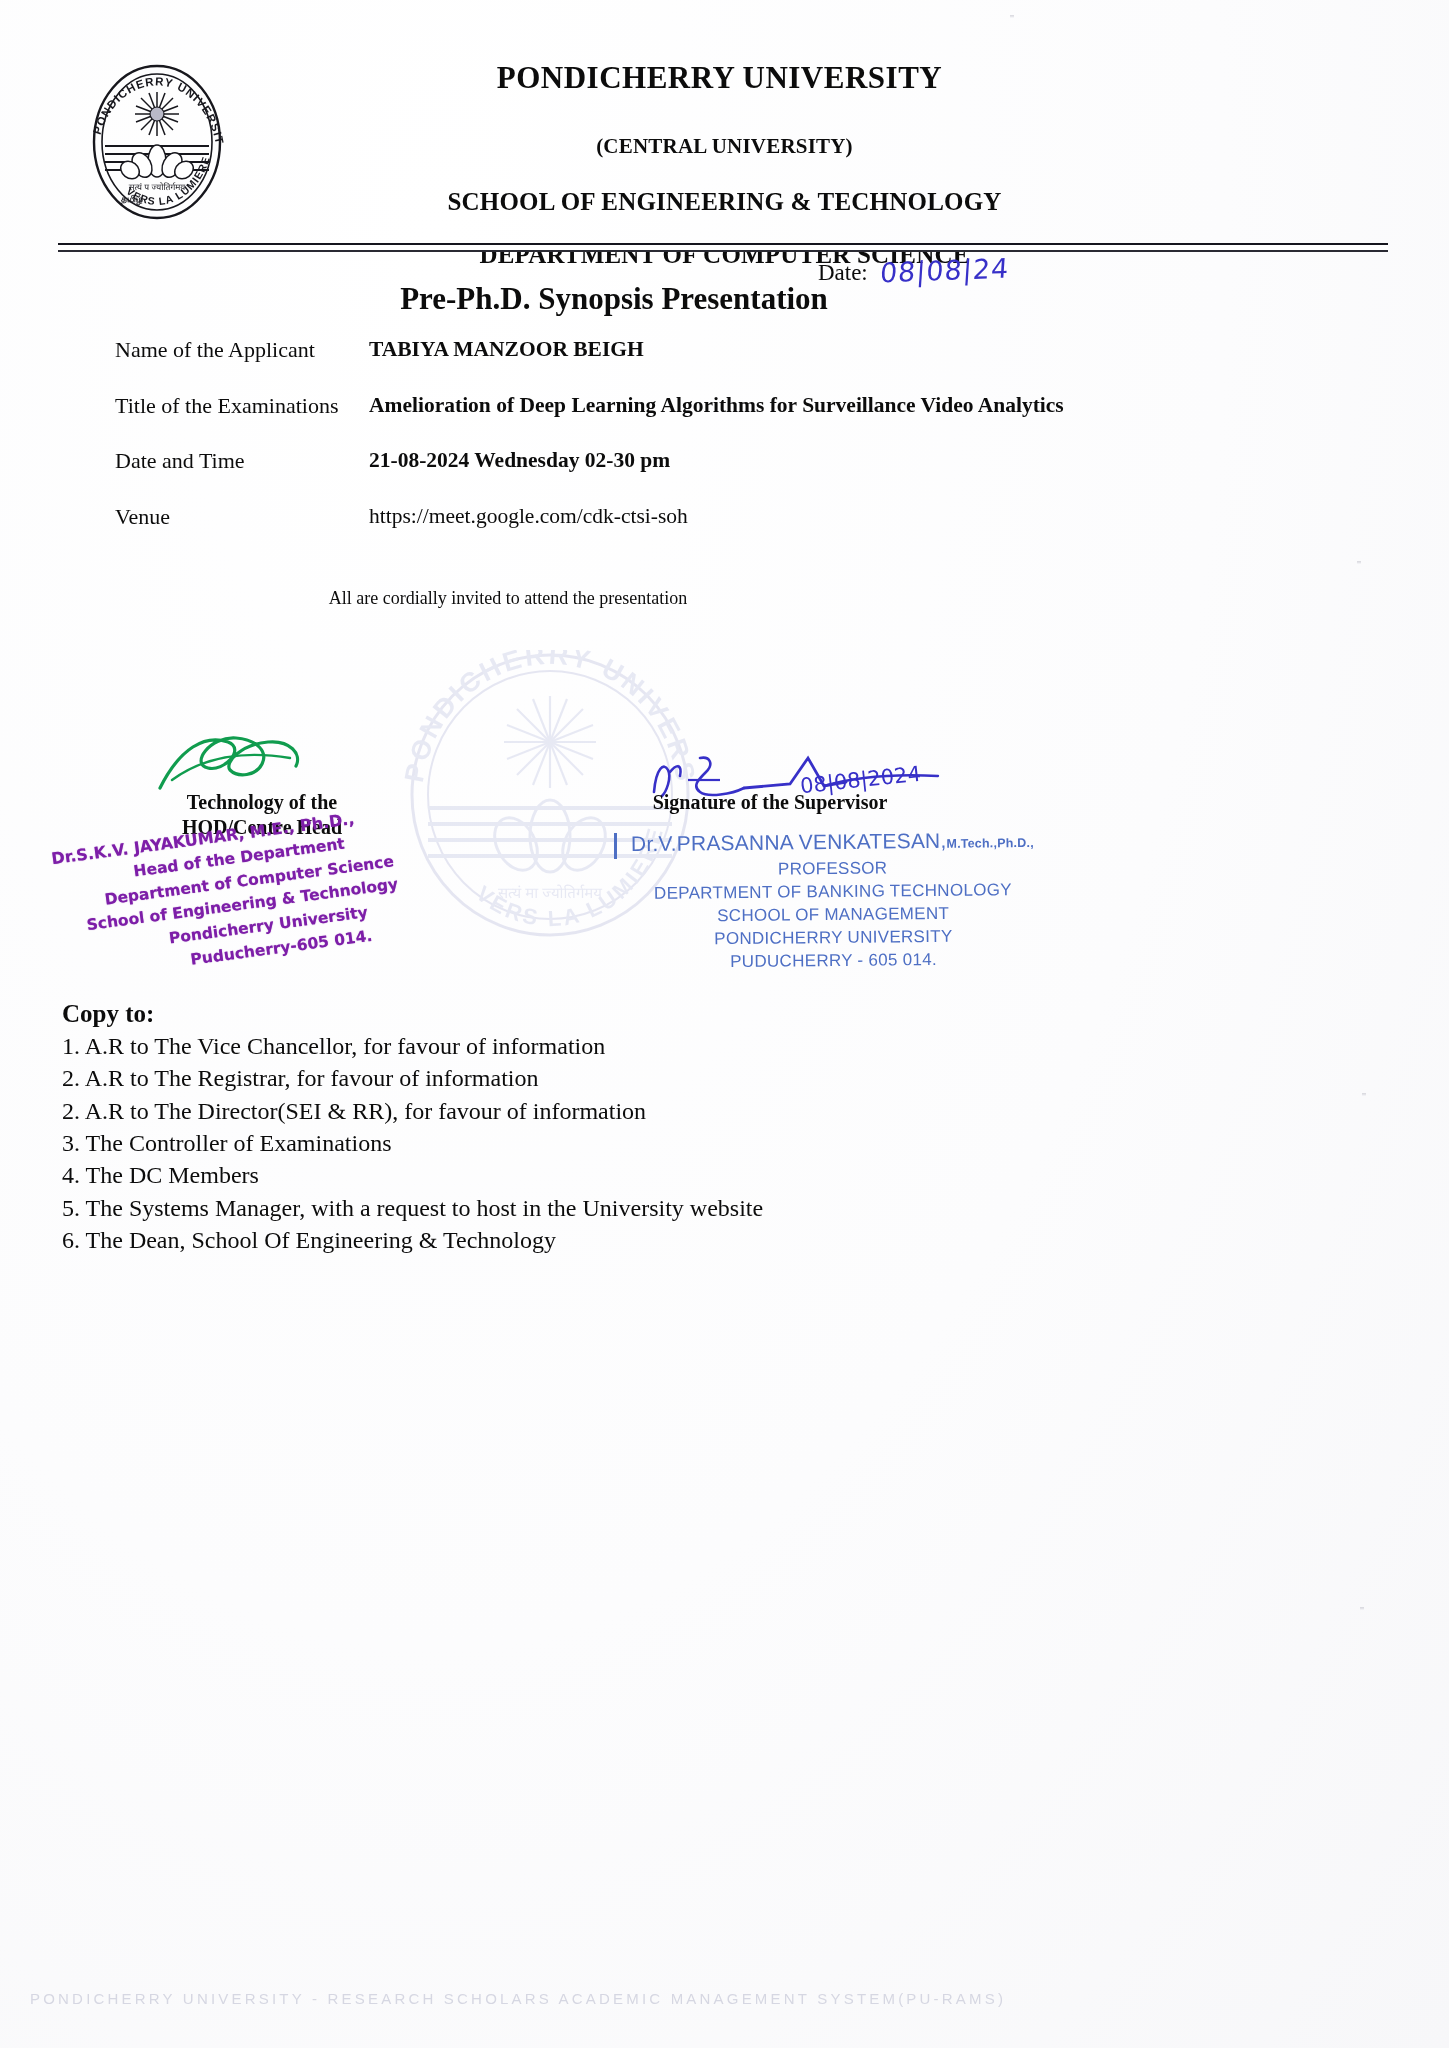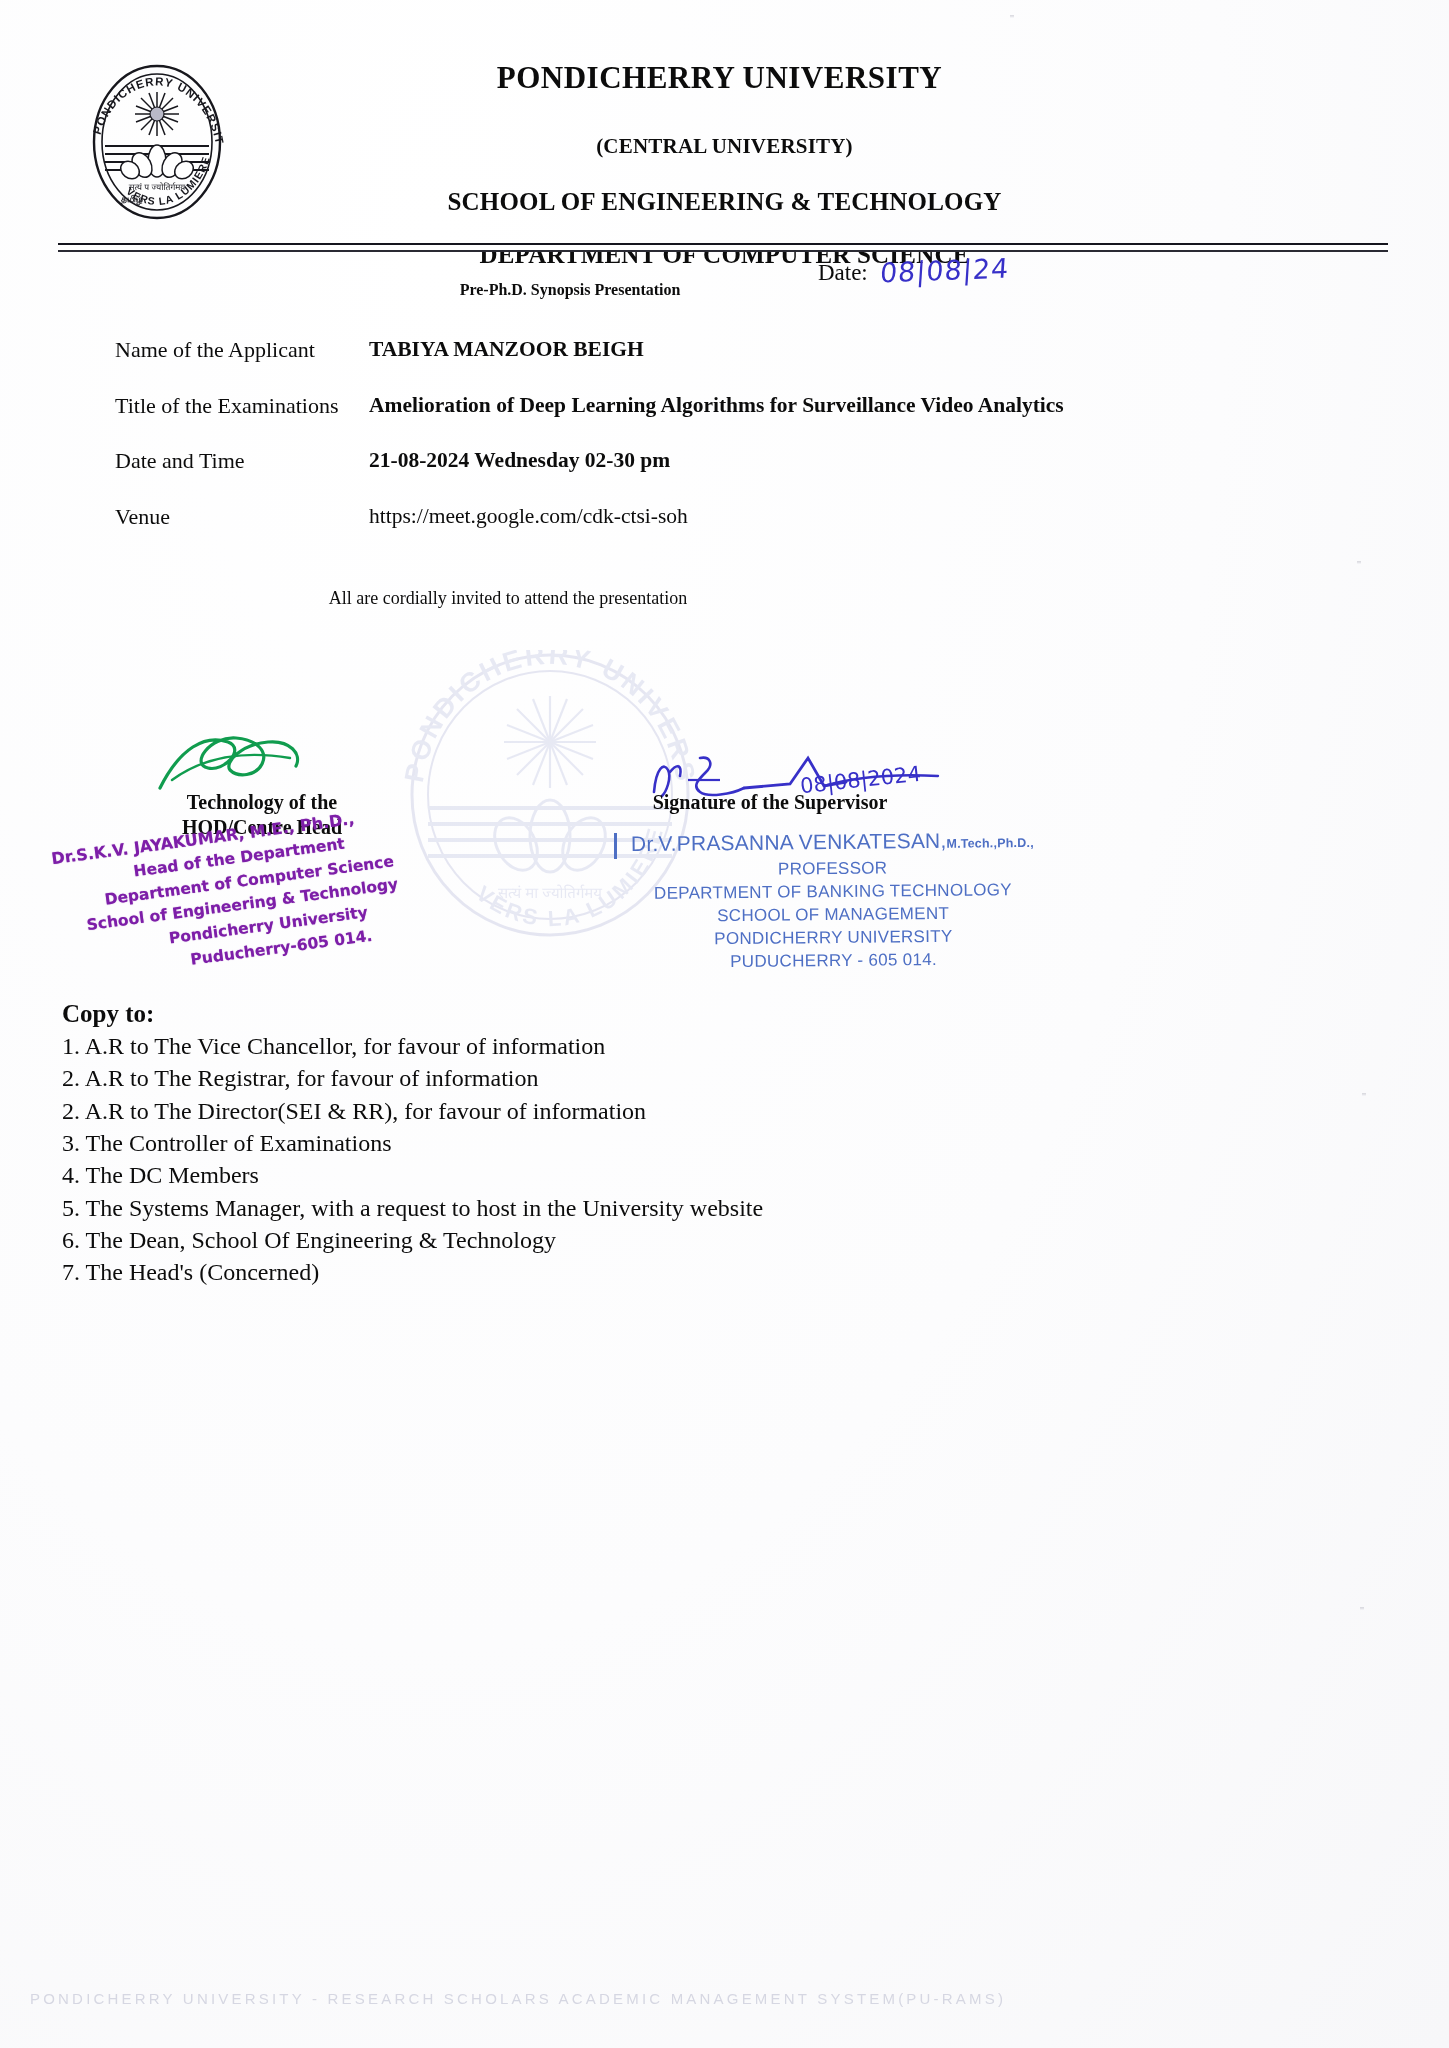--- a/index.html
+++ b/index.html
@@ -101,22 +101,23 @@
     transform: rotate(-2.2deg) skewX(-6deg);
   }
 
   
   .doc-title {
     position: absolute;
     top: 281px;
     left: 0;
     width: 1140px;
     text-align: center;
-    font-size: 16px;
-    font-weight: bold;
+    font-size: 31px;
+    font-weight: bold;
+    padding-left: 44px;
   }
 
   
   .details {
     position: absolute;
     top: 336px;
     left: 115px;
     width: 1290px;
   }
   .row {
@@ -470,21 +471,20 @@
 
   <div class="copy-block">
     <div class="copy-head">Copy to:</div>
     <div class="copy-item">1. A.R to The Vice Chancellor, for favour of information</div>
     <div class="copy-item">2. A.R to The Registrar, for favour of information</div>
     <div class="copy-item">2. A.R to The Director(SEI &amp; RR), for favour of information</div>
     <div class="copy-item">3. The Controller of Examinations</div>
     <div class="copy-item">4. The DC Members</div>
     <div class="copy-item">5. The Systems Manager, with a request to host in the University website</div>
     <div class="copy-item">6. The Dean, School Of Engineering &amp; Technology</div>
-    <div class="copy-item">7. The Head's (Concerned)</div>
   </div>
 
   <div class="footer">PONDICHERRY UNIVERSITY - RESEARCH SCHOLARS ACADEMIC MANAGEMENT SYSTEM(PU-RAMS)</div>
 
   <span class="edge-mark" style="left:1010px; top:12px;">''</span>
   <span class="edge-mark" style="left:1357px; top:558px;">''</span>
   <span class="edge-mark" style="left:1362px; top:1090px;">''</span>
   <span class="edge-mark" style="left:1360px; top:1604px;">''</span>
 </div>
 

